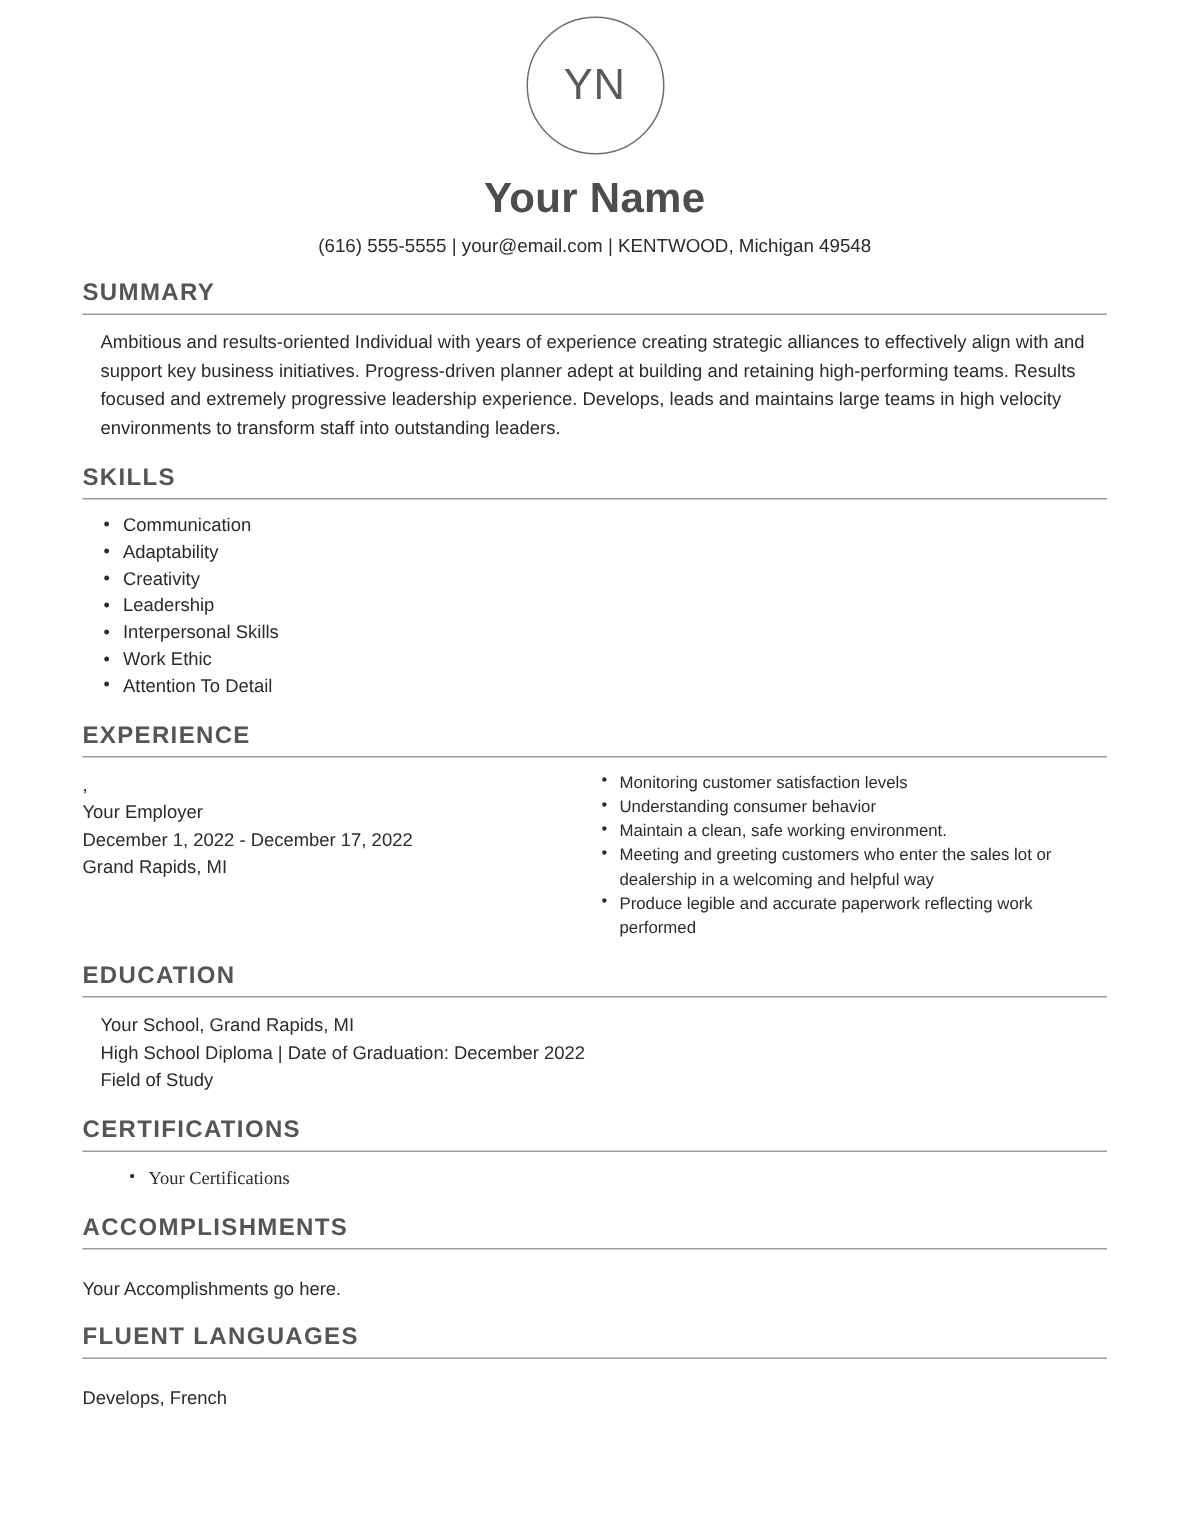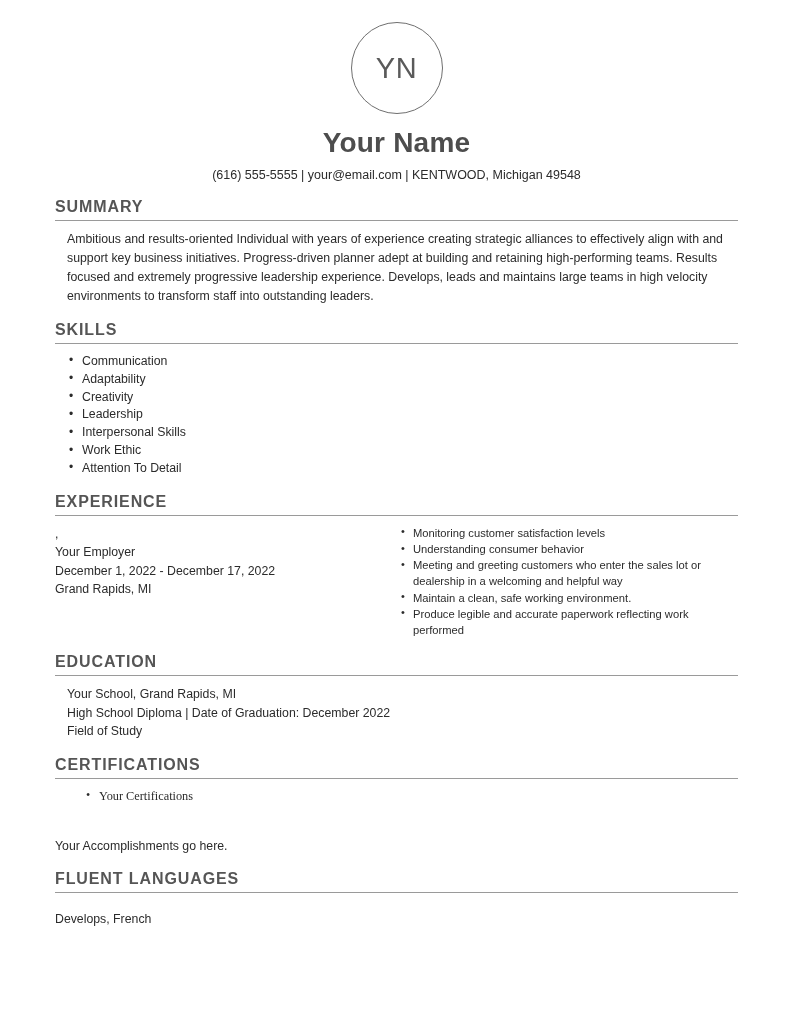--- a/index.html
+++ b/index.html
@@ -19,21 +19,21 @@
     width: 793px;
     height: 1024px;
     box-sizing: border-box;
     padding: 0 55px;
     position: relative;
   }
 
   
   .header {
     text-align: center;
-    padding-top: 22px;
+    padding-top: 11px;
   }
   .monogram {
     width: 92px;
     height: 92px;
     border-radius: 50%;
     border: 1.5px solid #6f6f6f;
     margin: 0 auto;
     display: flex;
     align-items: center;
     justify-content: center;
@@ -199,22 +199,22 @@
       <div class="exp-left">
         <div class="line">,</div>
         <div class="line">Your Employer</div>
         <div class="line">December 1, 2022 - December 17, 2022</div>
         <div class="line">Grand Rapids, MI</div>
       </div>
       <div class="exp-right">
         <ul class="bullets">
           <li>Monitoring customer satisfaction levels</li>
           <li>Understanding consumer behavior</li>
+          <li>Maintain a clean, safe working environment.</li>
           <li>Meeting and greeting customers who enter the sales lot or dealership in a welcoming and helpful way</li>
-          <li>Maintain a clean, safe working environment.</li>
           <li>Produce legible and accurate paperwork reflecting work performed</li>
         </ul>
       </div>
     </div>
   </div>
 
   <div class="section">
     <div class="section-heading">EDUCATION</div>
     <div class="section-body">
       <div class="edu-line">Your School, Grand Rapids, MI</div>
@@ -226,20 +226,21 @@
   <div class="section">
     <div class="section-heading">CERTIFICATIONS</div>
     <div class="cert-body">
       <ul class="bullets indented">
         <li>Your Certifications</li>
       </ul>
     </div>
   </div>
 
   <div class="section">
+    <div class="section-heading">ACCOMPLISHMENTS</div>
     <div class="plain-body">Your Accomplishments go here.</div>
   </div>
 
   <div class="section">
     <div class="section-heading">FLUENT LANGUAGES</div>
     <div class="plain-body">Develops, French</div>
   </div>
 
 </div>
 

